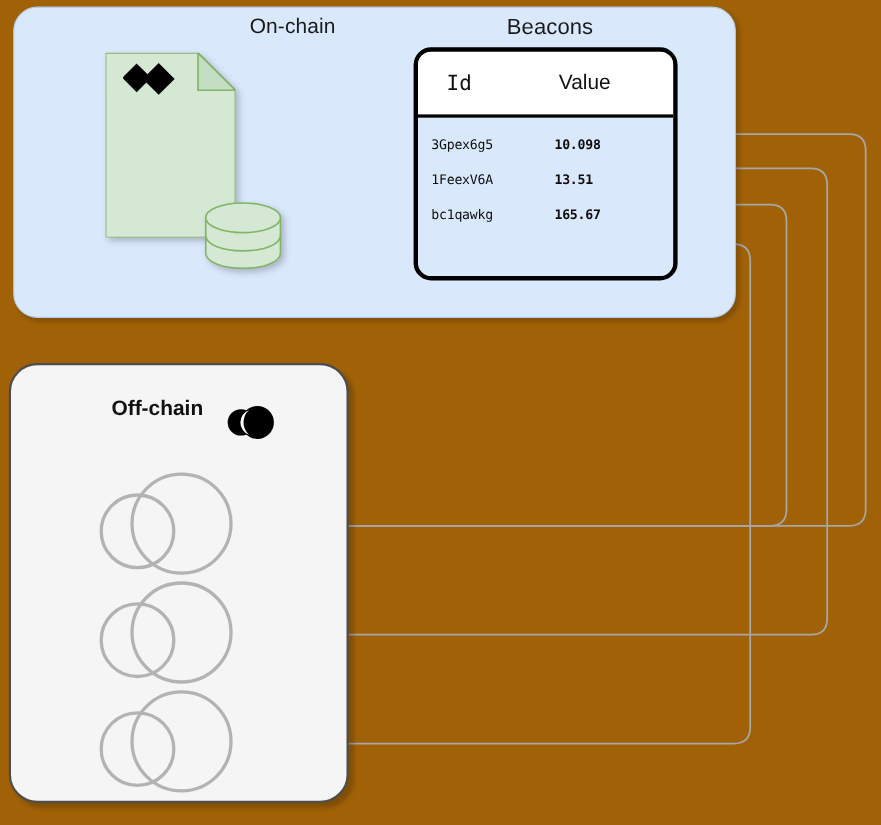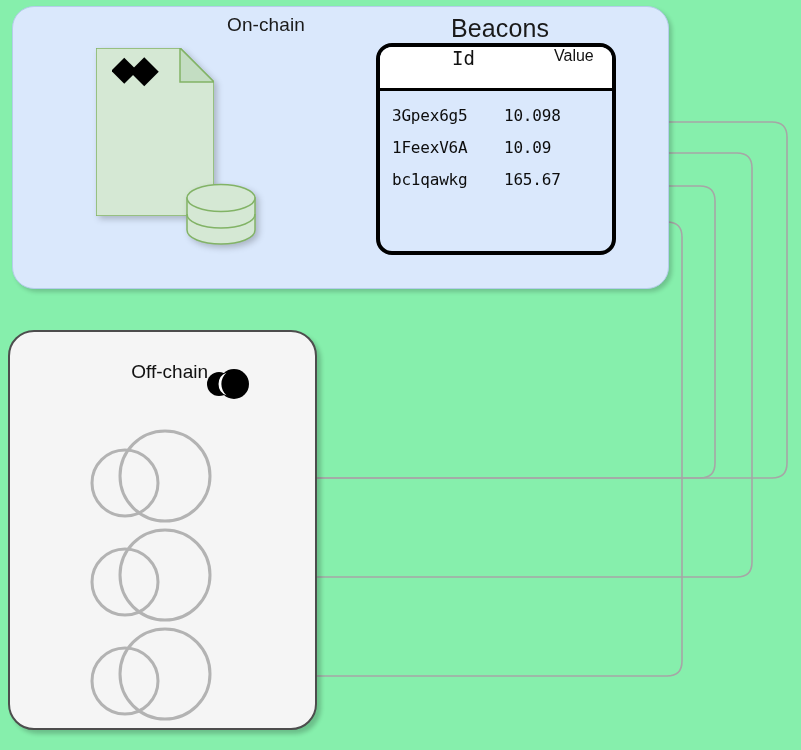--- a/index.html
+++ b/index.html
@@ -11,21 +11,21 @@
   body {
     font-family: "Liberation Sans", sans-serif;
     width: 801px;
     height: 750px;
     overflow: hidden;
   }
   #stage {
     position: relative;
     width: 801px;
     height: 750px;
-    background: #86efac;
+    background: #a16207;
   }
   #wires {
     position: absolute;
     left: 0;
     top: 0;
     width: 801px;
     height: 750px;
     pointer-events: none;
   }
 
@@ -50,21 +50,21 @@
     font-size: 19px;
     color: #1a1a1a;
     letter-spacing: .1px;
   }
   .beacons-title {
     position: absolute;
     left: 430px;
     top: 14px;
     width: 140px;
     text-align: center;
-    font-size: 25px;
+    font-size: 20px;
     color: #1a1a1a;
     letter-spacing: .1px;
   }
 
   
   .server-note {
     position: absolute;
     left: 96px;
     top: 48px;
     width: 118px;
@@ -104,87 +104,88 @@
     top: 43px;
     width: 240px;
     height: 212px;
     border: 4px solid #000000;
     border-radius: 16px;
     background: #dae8fc;
     box-sizing: border-box;
     overflow: hidden;
   }
   .bt-head {
-    height: 44px;
+    height: 60px;
     background: #ffffff;
     border-bottom: 3px solid #000000;
     display: flex;
-    box-sizing: border-box;
-    padding-left: 46px;
+    align-items: center;
+    box-sizing: border-box;
   }
   .bt-head .c-id {
     width: 118px;
     padding-left: 26px;
     box-sizing: border-box;
     font-family: "DejaVu Sans Mono", "Liberation Mono", monospace;
     font-size: 19px;
     color: #111;
   }
   .bt-head .c-val {
     flex: 1;
     text-align: left;
     padding-left: 10px;
     font-family: "Liberation Sans", sans-serif;
-    font-size: 16px;
+    font-size: 19px;
     color: #111;
   }
   .bt-body {
     padding-top: 8px;
   }
   .bt-row {
     height: 32px;
     display: flex;
     align-items: center;
     font-family: "DejaVu Sans Mono", "Liberation Mono", monospace;
-    font-size: 16px;
+    font-size: 12px;
     color: #0d0d0d;
   }
   .bt-row .c-id {
     width: 118px;
     padding-left: 12px;
     box-sizing: border-box;
     letter-spacing: -0.2px;
   }
   .bt-row .c-val {
     flex: 1;
     padding-left: 6px;
     letter-spacing: -0.2px;
+    font-weight: bold;
   }
 
   
   .offchain-box {
     position: absolute;
     left: 8px;
     top: 330px;
     width: 309px;
     height: 400px;
     background: #f5f5f5;
     border: 2px solid #4d4d4d;
     border-radius: 26px;
     box-sizing: border-box;
     box-shadow: 4px 4px 4px rgba(0,0,0,0.20);
   }
   .offchain-title {
     position: absolute;
     left: 68px;
     top: 26px;
     width: 130px;
-    text-align: right;
-    font-size: 19px;
-    font-weight: normal;
+    text-align: center;
+    font-size: 19px;
+    font-weight: bold;
     line-height: 28px;
     color: #111;
   }
   .airnode-logo {
     position: absolute;
     left: 205px;
     top: 368px;
     width: 46px;
     height: 32px;
   }
@@ -250,21 +251,21 @@
       <div class="c-id">Id</div>
       <div class="c-val">Value</div>
     </div>
     <div class="bt-body">
       <div class="bt-row">
         <div class="c-id">3Gpex6g5</div>
         <div class="c-val">10.098</div>
       </div>
       <div class="bt-row">
         <div class="c-id">1FeexV6A</div>
-        <div class="c-val">10.09</div>
+        <div class="c-val">13.51</div>
       </div>
       <div class="bt-row">
         <div class="c-id">bc1qawkg</div>
         <div class="c-val">165.67</div>
       </div>
     </div>
   </div>
 
   <div class="offchain-box">
     <div class="offchain-title">

